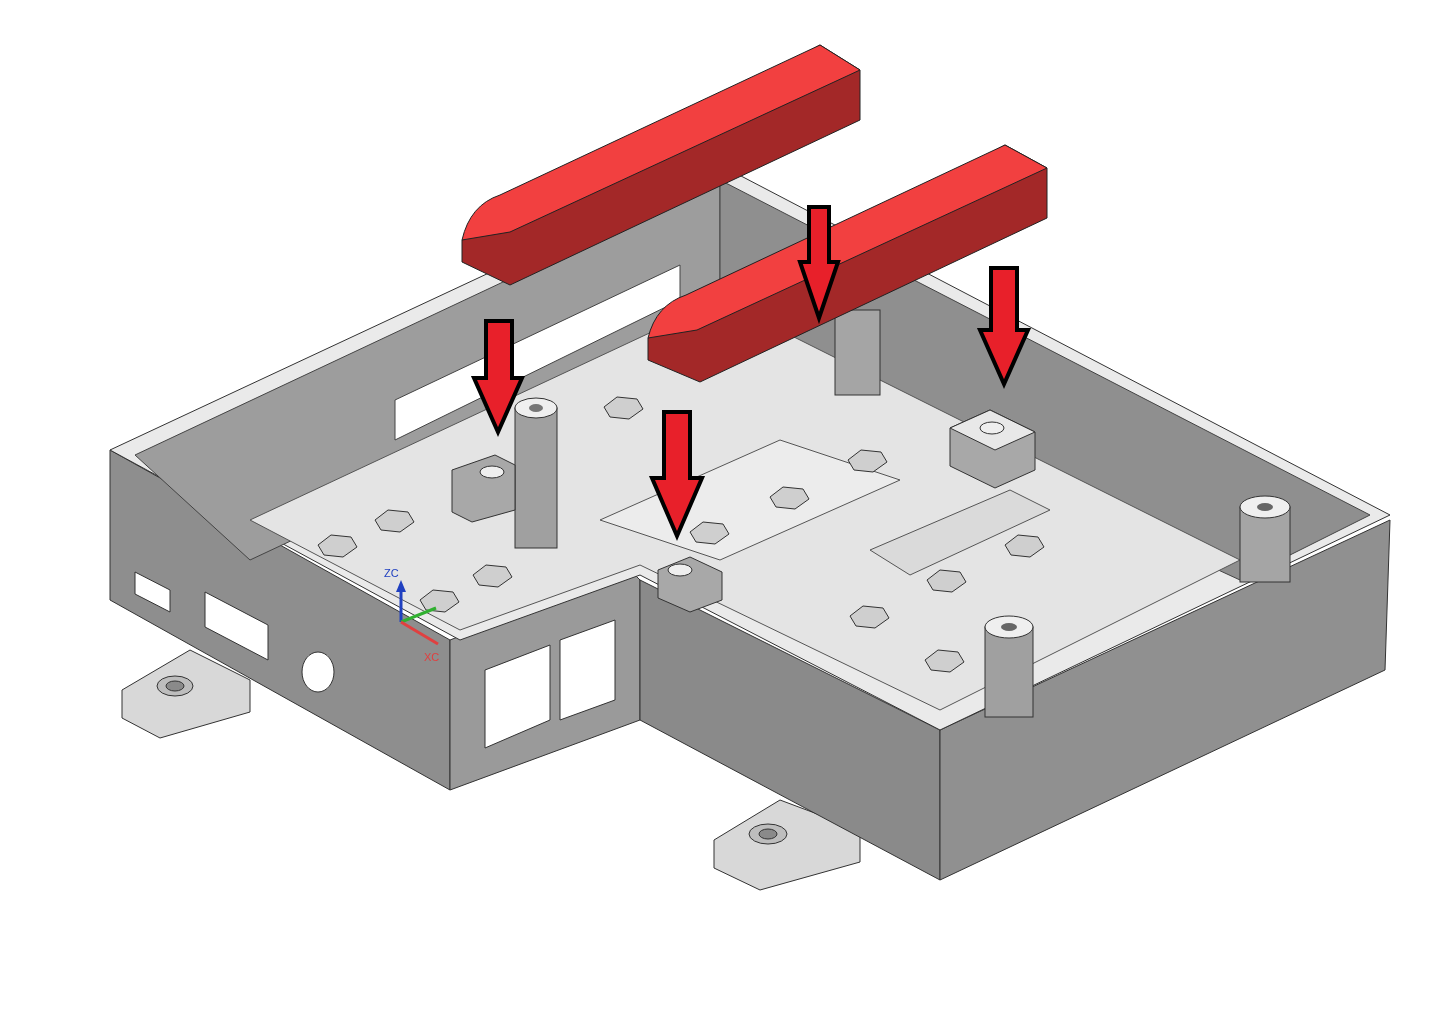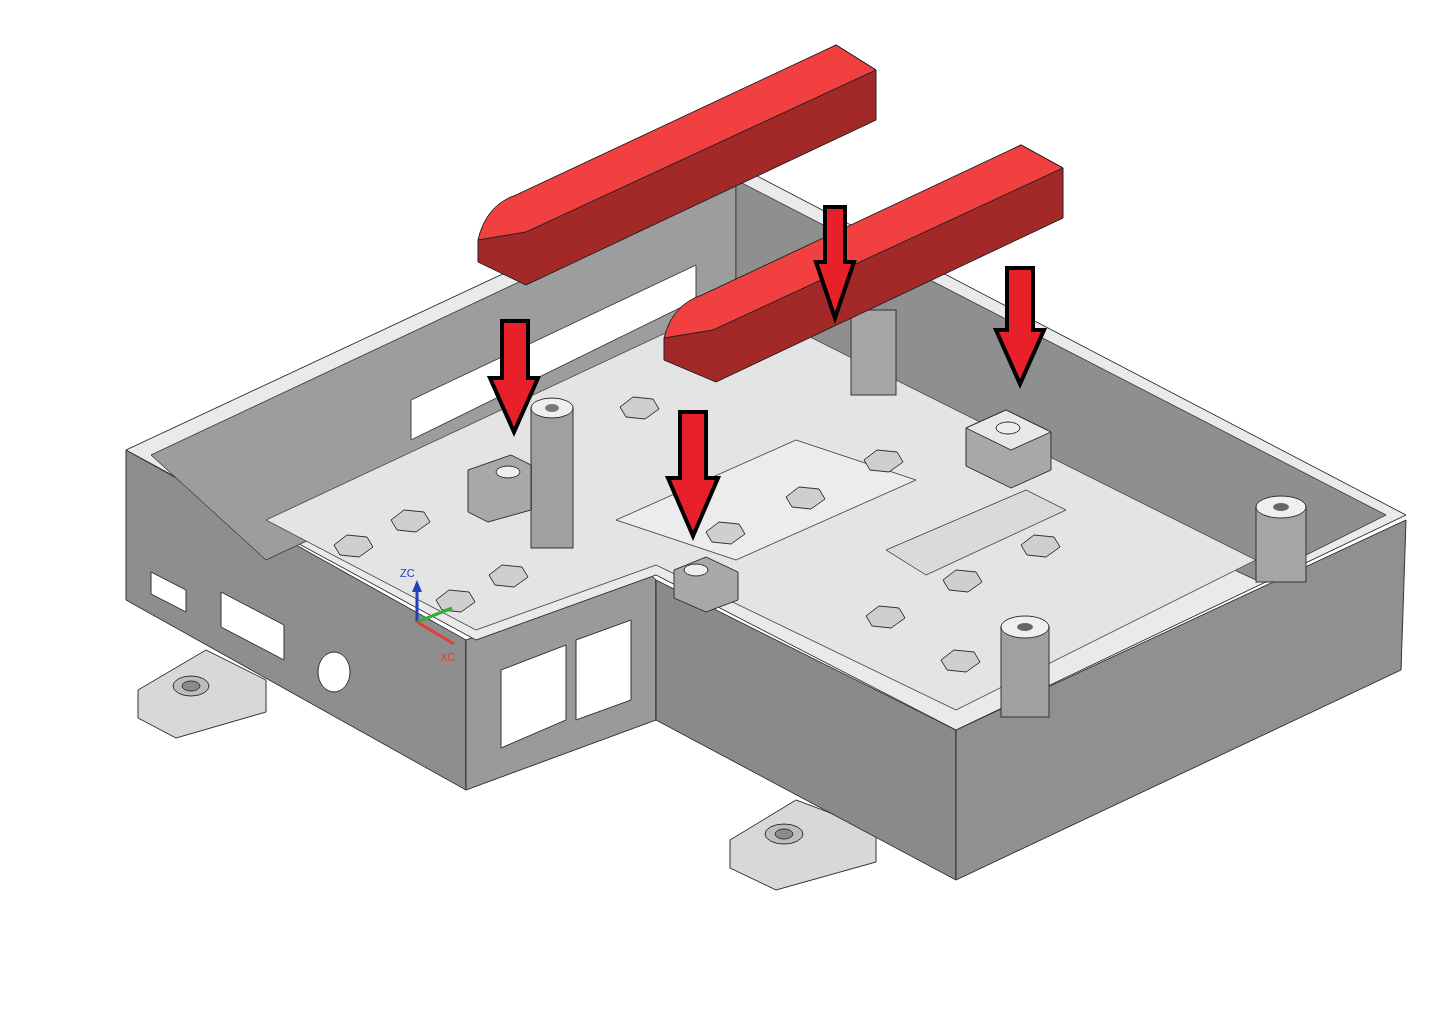--- a/index.html
+++ b/index.html
@@ -1,17 +1,17 @@
 <!DOCTYPE html>
 <html><head>
 <meta charset="utf-8">
 <style>
   html, body { margin:0; padding:0; background:#ffffff; }
   body { width:1443px; height:1011px; overflow:hidden; position:relative; font-family:"Liberation Sans", sans-serif; }
-  #viewport { position:absolute; left:16px; top:0; width:1206px; height:1011px; }
+  #viewport { position:absolute; left:0; top:0; width:1206px; height:1011px; }
   svg { display:block; }
   .triad-label { font-family:"Liberation Sans", sans-serif; font-size:11px; }
 </style>
 </head>
 <body>
 
 <div id="viewport">
 <svg width="1443" height="1011" viewBox="0 0 1443 1011" xmlns="http://www.w3.org/2000/svg">
 
   <g>

